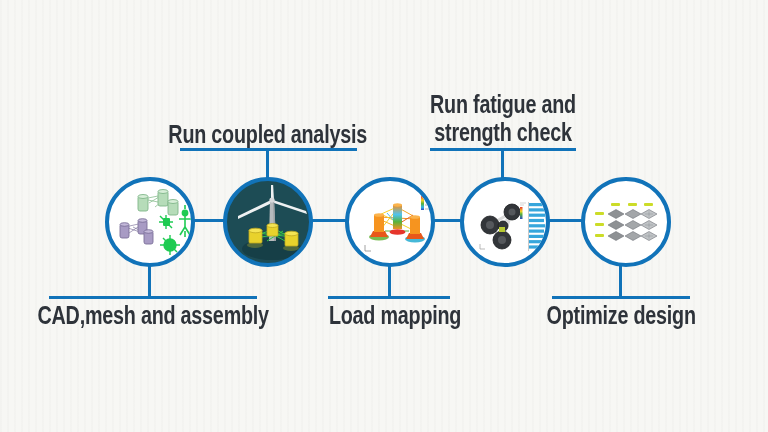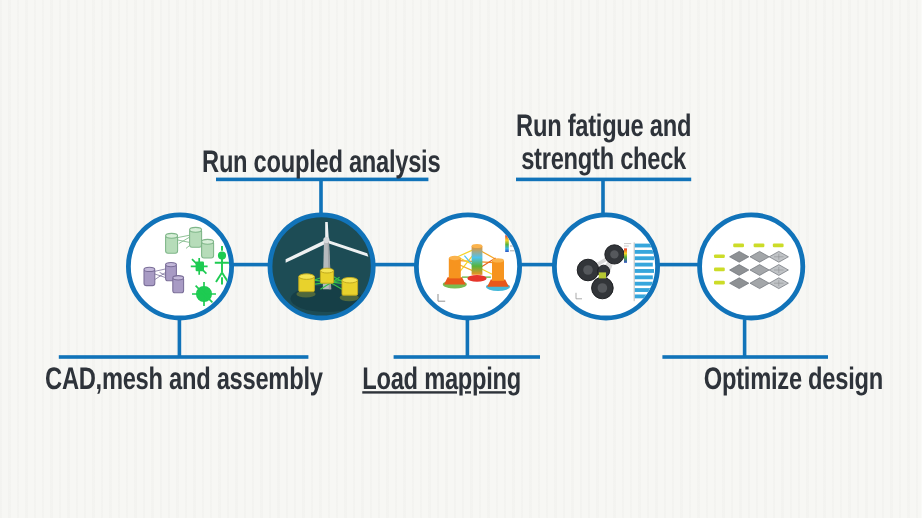--- a/index.html
+++ b/index.html
@@ -27,22 +27,22 @@
   .label {
     position:absolute; z-index:3; display:flex; justify-content:center;
     color:var(--text-color,#2e333a); font-weight:bold; font-size:26px; line-height:28px;
     text-align:center;
   }
   .label .txt { flex:none; transform:scaleX(0.76); transform-origin:50% 50%; white-space:nowrap; letter-spacing:-0.3px; }
   .lbl-coupled  { left:168px; top:120px; width:200px; }
   .lbl-fatigue  { left:428px; top:90px;  width:150px; }
   .lbl-fatigue .txt { white-space:normal; width:200px; }
   .lbl-cad      { left:43px;  top:301px; width:220px; }
-  .lbl-load     { left:296px; top:301px; width:145px;text-decoration:underline; }
-  .lbl-opt      { left:541px; top:301px; width:160px;margin-left:40px; }
+  .lbl-load     { left:323px; top:301px; width:145px; }
+  .lbl-opt      { left:541px; top:301px; width:160px; }
   .u-coupled { left:180px; top:148px; width:177px; height:3px; }
   .u-fatigue { left:430px; top:148px; width:146px; height:3px; }
   .u-cad     { left:49px;  top:296px; width:208px; height:3px; }
   .u-load    { left:328px; top:296px; width:122px; height:3px; }
   .u-opt     { left:552px; top:296px; width:138px; height:3px; }
   .vline { width:3px; }
   .v-coupled { left:266px; top:150px; height:29px; }
   .v-fatigue { left:501px; top:150px; height:29px; }
   .v-cad     { left:148px; top:265px; height:32px; }
   .v-load    { left:388px; top:265px; height:32px; }

